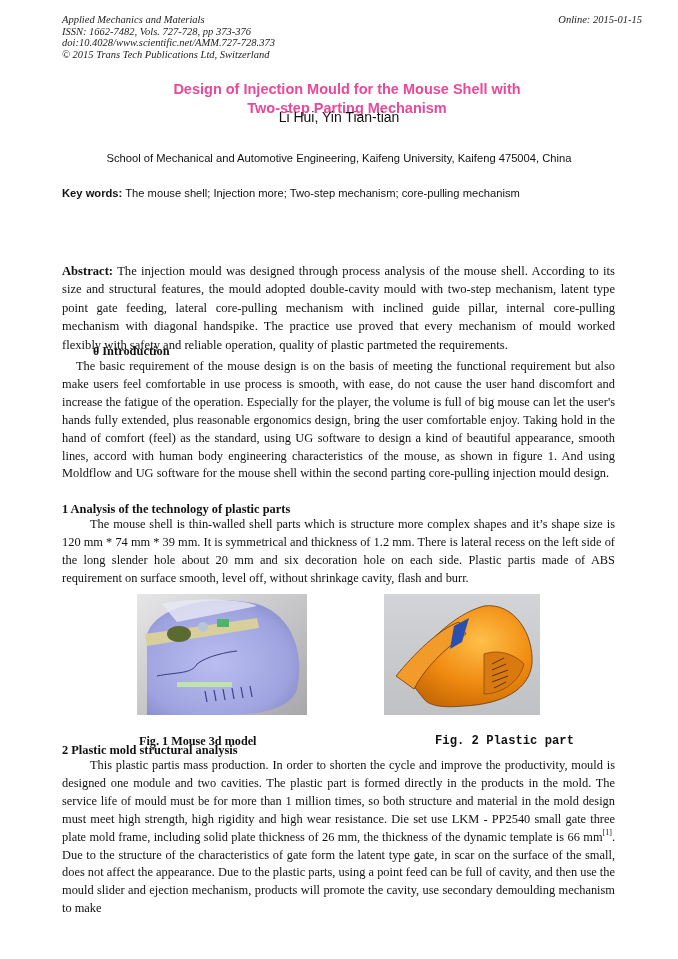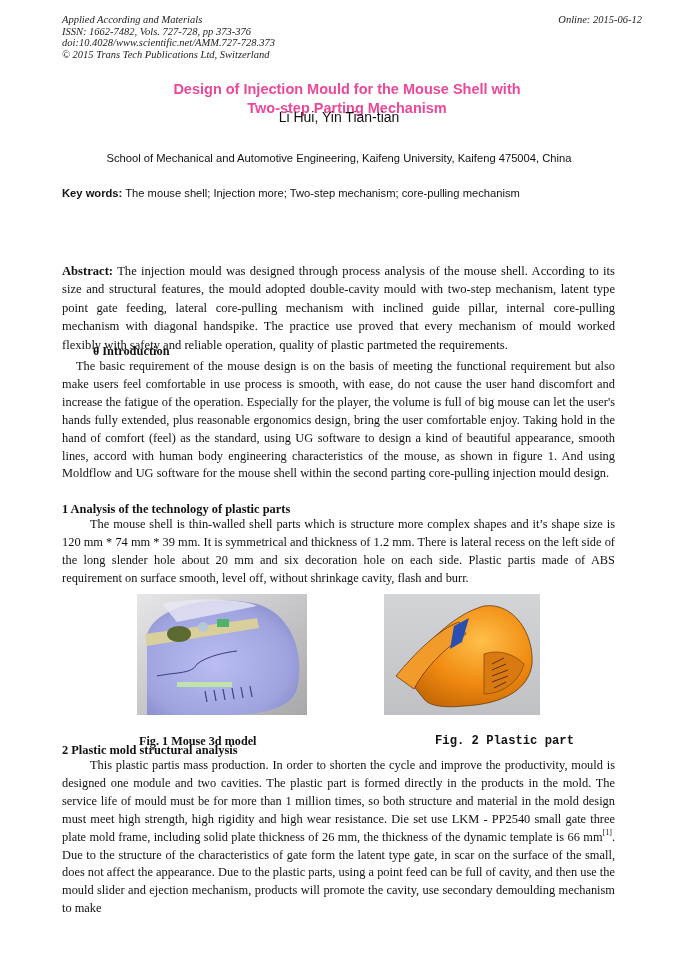--- a/index.html
+++ b/index.html
@@ -55,26 +55,26 @@
   }
   .caption {
     position: absolute; font-weight: bold; font-size: 12.2px; line-height: 14px; margin-top: 16px;
   }
   sup { font-size: 8px; vertical-align: top; line-height: 8px; }
 </style>
 </head>
 <body>
 
 <div class="header-left">
-  <div>Applied According and Materials</div>
+  <div>Applied Mechanics and Materials</div>
   <div>ISSN: 1662-7482, Vols. 727-728, pp 373-376</div>
   <div>doi:10.4028/www.scientific.net/AMM.727-728.373</div>
   <div>© 2015 Trans Tech Publications Ltd, Switzerland</div>
 </div>
-<div class="header-right">Online: 2015-06-12</div>
+<div class="header-right">Online: 2015-01-15</div>
 
 <div class="title">
   <div>Design of Injection Mould for the Mouse Shell with</div>
   <div>Two-step Parting Mechanism</div>
 </div>
 <div class="authors">Li Hui, Yin Tian-tian</div>
 <div class="affiliation">School of Mechanical and Automotive Engineering, Kaifeng University, Kaifeng 475004, China</div>
 
 <div class="keywords">
   <b>Key words:</b><span> The mouse shell; Injection more; Two-step mechanism; core-pulling mechanism</span>

